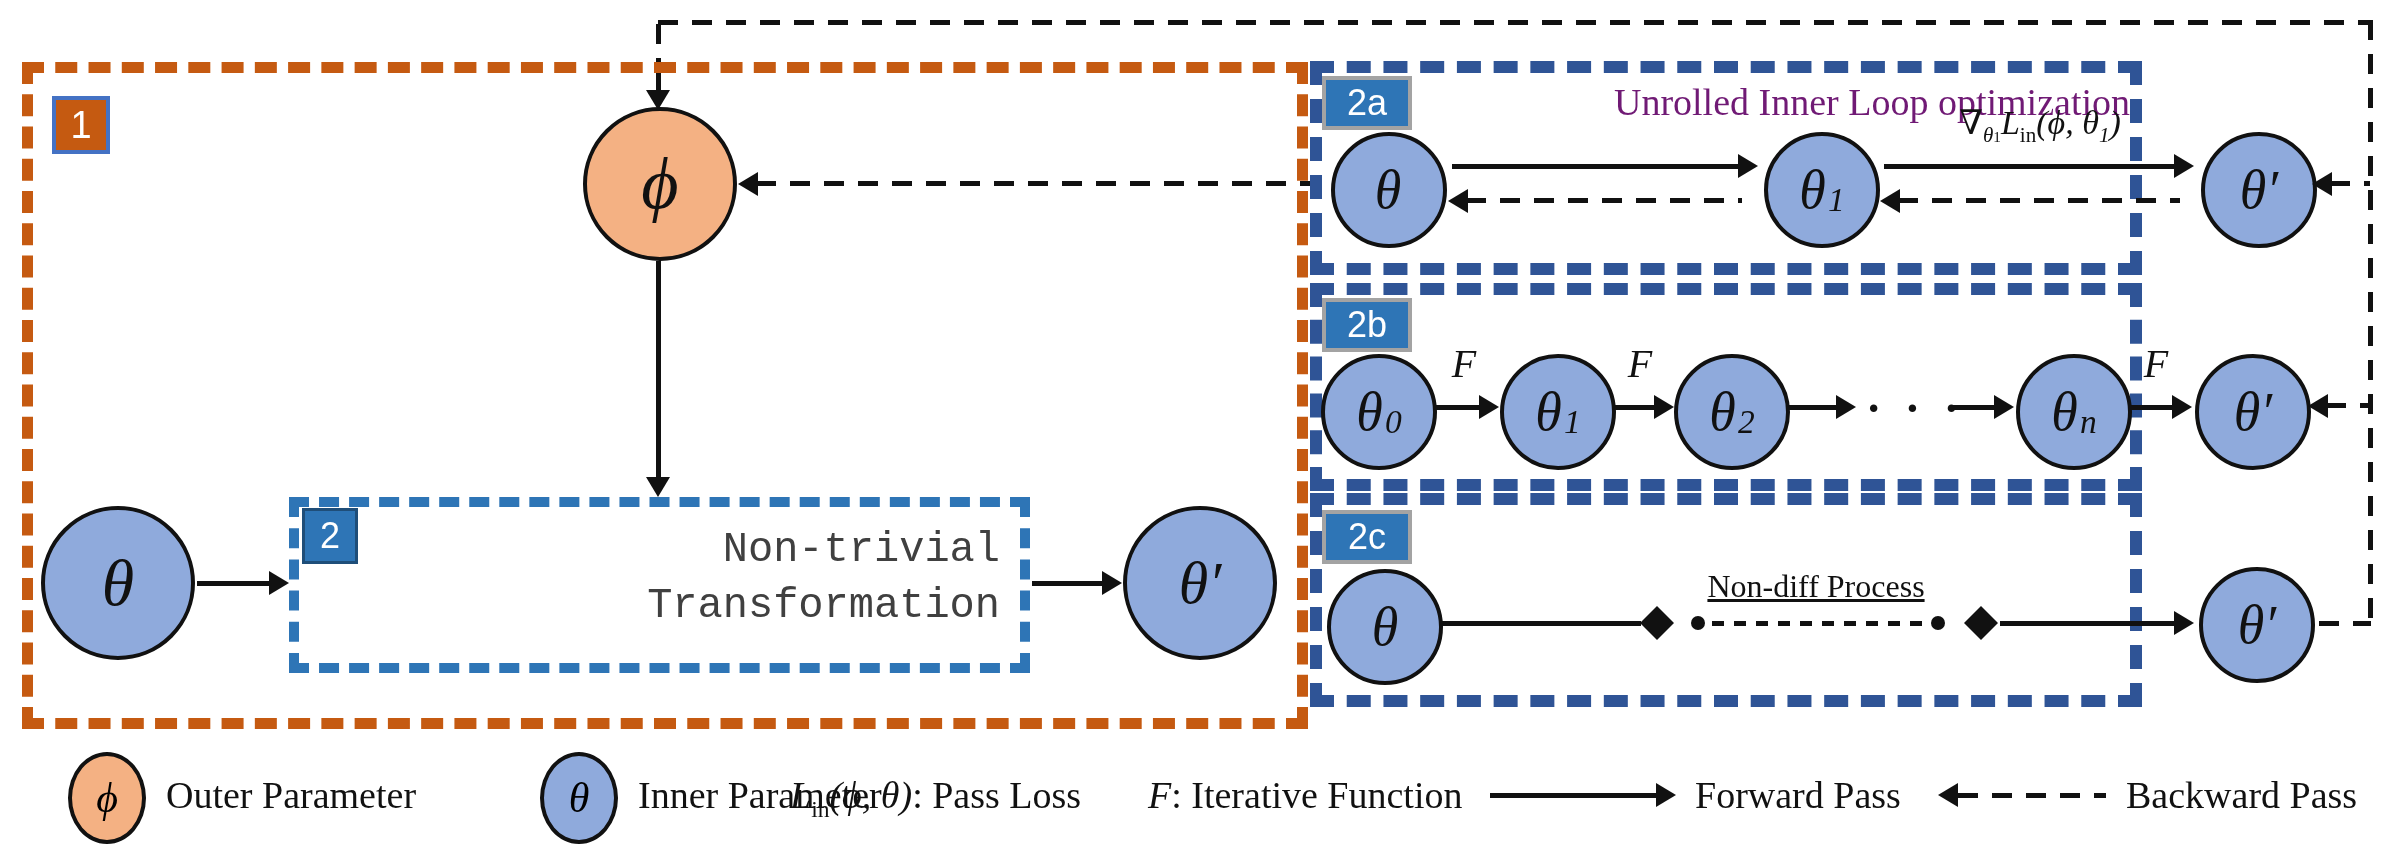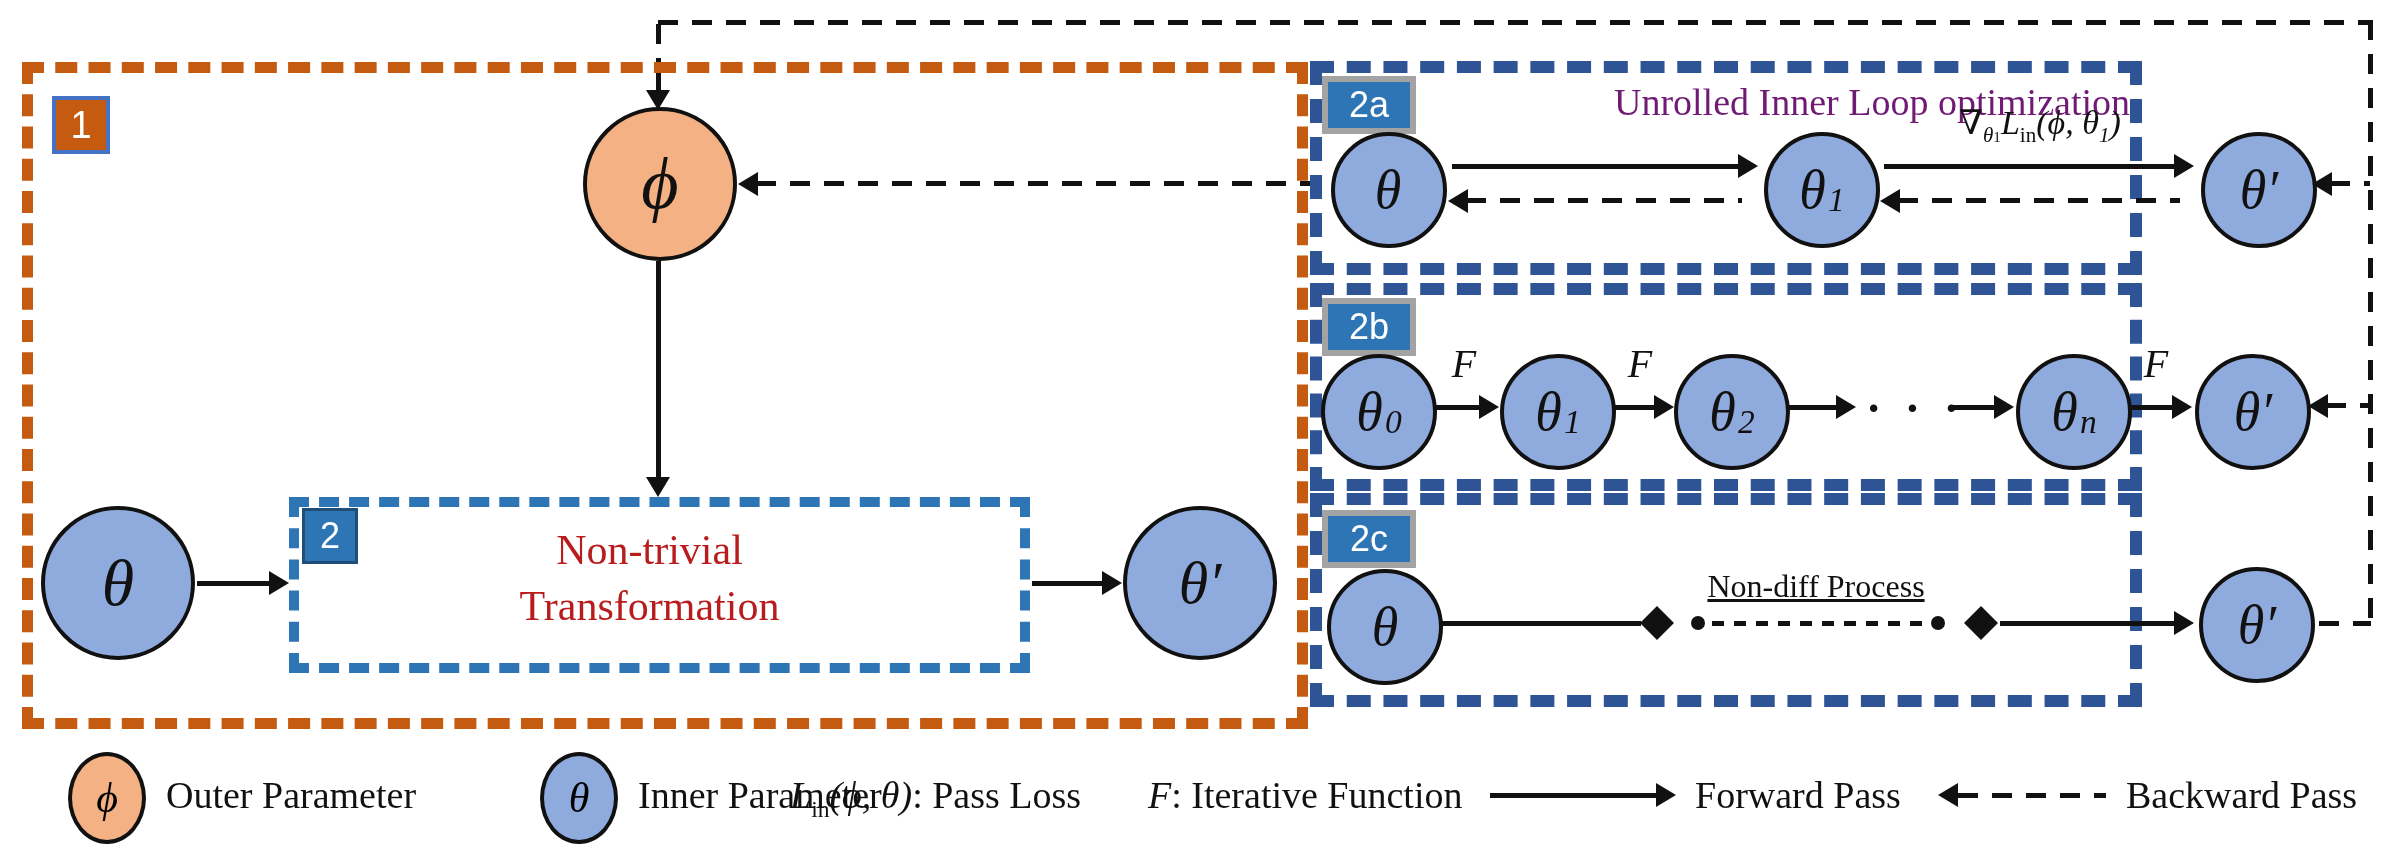--- a/index.html
+++ b/index.html
@@ -24,26 +24,26 @@
   .sub-box{position:absolute;left:1310px;width:808px;border:12px dashed #2F5496;}
   .box2a{top:61px;height:190px;}
   .box2b{top:283px;height:184px;}
   .box2c{top:493px;height:190px;}
 
   
   .tag{position:absolute;display:flex;align-items:center;justify-content:center;
        font-family:"Liberation Sans","DejaVu Sans",sans-serif;color:#fff;}
   .tag1{left:52px;top:96px;width:50px;height:50px;background:#C55A11;border:4px solid #4472C4;font-size:38px;}
   .tag2{left:302px;top:508px;width:50px;height:50px;background:#2E75B6;border:3px solid #1F4E79;font-size:36px;}
-  .tagsub{width:82px;height:46px;background:#2E75B6;border:6px solid #a3a3a3;font-size:36px;}
+  .tagsub{width:82px;height:46px;background:#2E75B6;border:4px solid #a3a3a3;font-size:36px;}
 
   
   .title-orange{position:absolute;left:125px;top:98px;font-size:44px;color:#C55A11;white-space:nowrap;}
   .box-title{position:absolute;left:1430px;width:700px;text-align:right;font-size:38px;color:#701a75;white-space:nowrap;}
-  .transform-title{position:absolute;left:299px;top:522px;width:701px;text-align:center;font-size:42px;line-height:56px;color:#b91c1c;}
+  .transform-title{position:absolute;left:299px;top:522px;width:701px;text-align:right;font-size:42px;line-height:56px;color:#404040;font-family:Liberation Mono, monospace;}
 
   
   .node{position:absolute;border-radius:50%;background:#8FAADC;border:4px solid #111;
         display:flex;align-items:center;justify-content:center;font-style:italic;color:#111;}
   .node.orange{background:#F4B183;}
   .big{width:146px;height:146px;font-size:66px;}
   .small{width:108px;height:108px;font-size:54px;}
   .node sub{font-size:0.62em;font-style:italic;transform:translateY(10px);margin-left:2px;}
 
   

